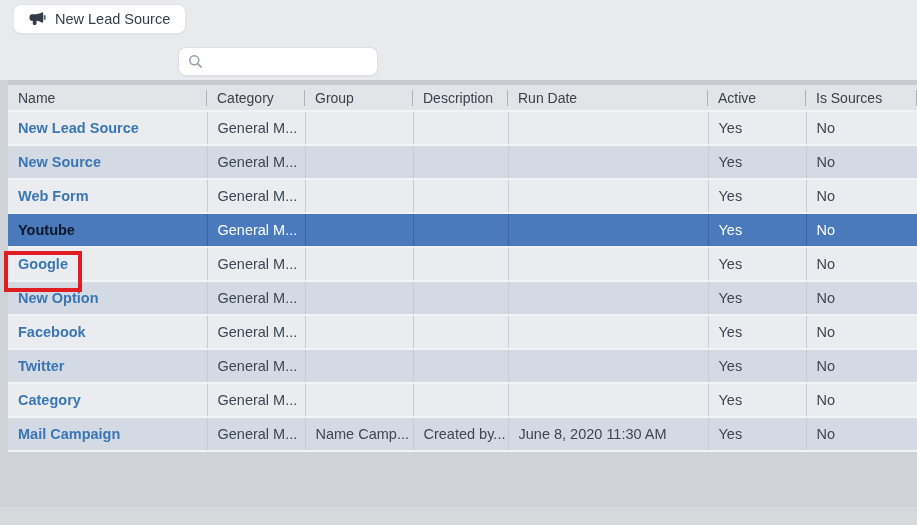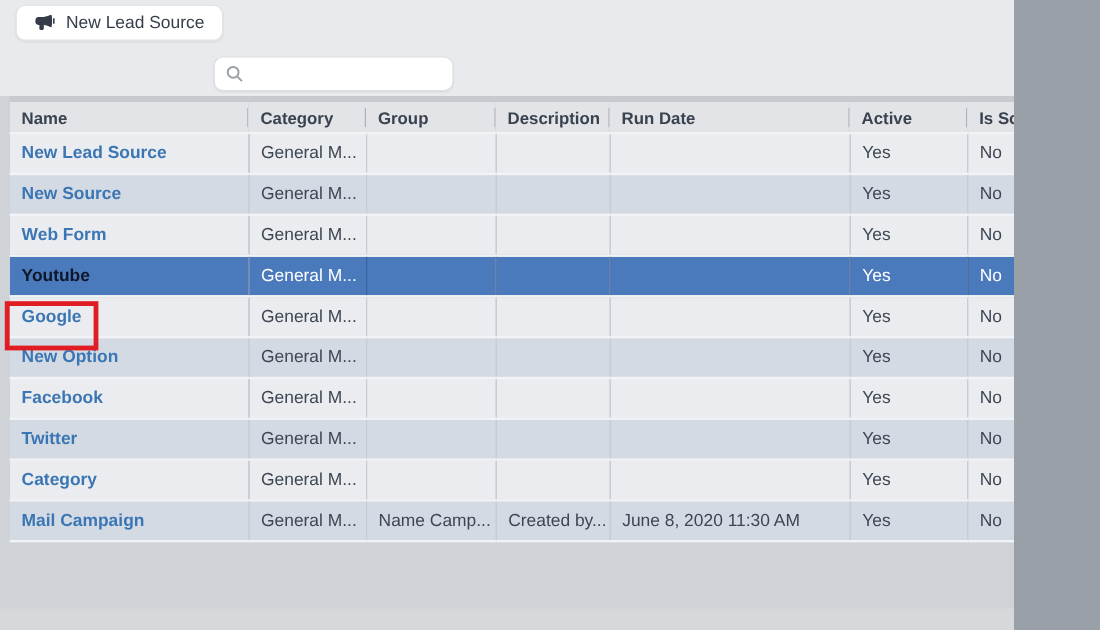--- a/index.html
+++ b/index.html
@@ -1,17 +1,17 @@
 <!DOCTYPE html>
 <html><head>
 <meta charset="utf-8">
 <style>
   * { margin:0; padding:0; box-sizing:border-box; }
   body { background:#9aa0a8; font-family:"Liberation Sans","DejaVu Sans",sans-serif; }
-  .page { position:relative; width:845px; height:525px; background:#cfd2d6; overflow:hidden; }
+  .page { position:relative; width:917px; height:525px; background:#cfd2d6; overflow:hidden; }
 
   
   .topbar { position:absolute; left:0; top:0; width:917px; height:80px; background:#e8eaed; }
   .btn { position:absolute; display:flex; align-items:center; background:#ffffff;
          border:1px solid #e1e4e8; color:#343d49; cursor:pointer;
          box-shadow:0 1px 1px rgba(0,0,0,0.04); }
   .btn-new { left:13px; top:4px; height:30px; padding:0 15px; border-radius:8px;
              font-size:14.5px; gap:9px; }
   .btn-filter { left:8px; top:47px; height:29px; padding:0 11px; border-radius:8px;
                 font-size:13px; gap:7px; }
@@ -23,21 +23,21 @@
   .search input { border:none; outline:none; flex:1; min-width:0; font-size:13px;
                   font-family:inherit; color:#343d49; background:transparent; margin-left:7px; }
   .icon { display:inline-flex; align-items:center; }
 
   
   .scroll-track { position:absolute; left:8px; top:80px; width:909px; height:5px; background:#c7cace; }
 
   
   table { position:absolute; left:8px; top:85px; width:909px; border-collapse:collapse;
           table-layout:fixed; }
-  th { background:#e2e4e7; font-size:14px; font-weight:700; color:#39424e; text-align:left;
+  th { background:#e2e4e7; font-size:14px; font-weight:400; color:#39424e; text-align:left;
        height:26px; padding:0 10px; border-bottom:2px solid #f1f3f6; position:relative;
        cursor:pointer; overflow:hidden; white-space:nowrap;margin-top:32px; }
   th::after { content:""; position:absolute; right:0; top:5px; width:1px; height:16px;
               background:#adb2b9; }
   td { height:34px; padding:0 10px; font-size:14.5px; color:#3d4753; background:#eaecef;
        border-right:1px solid #c8ccd2; border-bottom:2px solid #f1f3f6;
        overflow:hidden; white-space:nowrap; }
   tbody tr:nth-child(even) td { background:#d4dae3; }
   tbody tr.selected td { background:#4a7abc; color:#ffffff; border-right-color:#3d639c; }
   tbody tr.selected a { color:#0f172a; }

